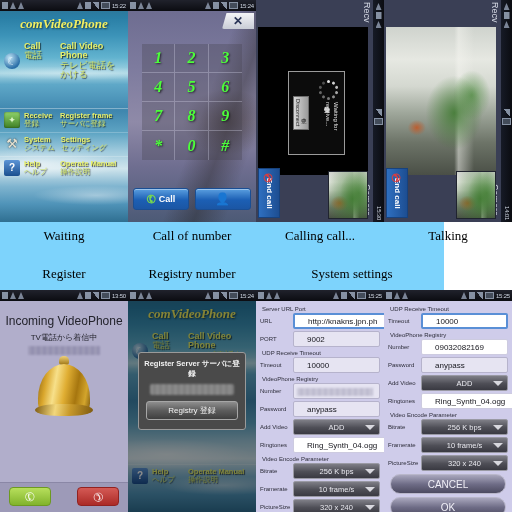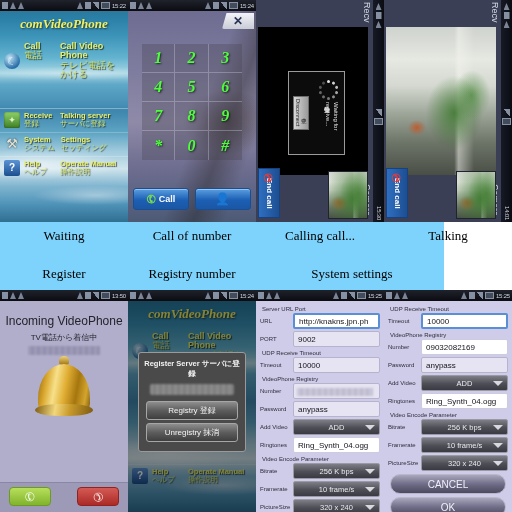--- a/index.html
+++ b/index.html
@@ -182,21 +182,21 @@
     background:linear-gradient(#8e8e8e,#5d5d5d 50%,#3f3f3f);
     border:1px solid #a6a6a6; display:flex; align-items:center; justify-content:center;
     color:#f4f4f4; font-size:8px; }
 
   
   .setbg { position:absolute; inset:0; background:#cfccea; padding:13px 4px 0 4px; }
   .seth { color:#2d2d3a; font-size:6px; margin:3px 0 1px 2px; }
   .setrow { display:flex; align-items:center; gap:3px; margin-bottom:2px; }
   .setlab { color:#2d2d3a; font-size:6px; width:30px; flex:0 0 30px; }
   .fld { flex:1; height:16px; background:#e6e4f2; border:1px solid #b6b3cc;
-    border-radius:2px; display:flex; align-items:center; padding:0 4px;
+    border-radius:2px; display:flex; align-items:center; padding:0 13px;
     color:#15151c; font-size:8px; }
   .fld.focus { background:#fff; border:2px solid #5a8fd6; }
   .fld.white { background:#fff; border-color:#cdcbe0; }
   .fld.blurred { color:transparent; position:relative; }
   .fld.blurred:after { content:""; position:absolute; left:3px; top:4px; right:6px; height:8px;
     background:repeating-linear-gradient(90deg,#c9c7d8 0 3px,#bdbbcf 3px 6px); filter:blur(.8px); }
   .sel { flex:1; height:16px; border-radius:2px; position:relative;
     background:linear-gradient(#7e7e86,#4e4e56 55%,#3a3a42);
     border:1px solid #9a9aa4; display:flex; align-items:center; justify-content:center;
     color:#e9e9ef; font-size:7.5px; }
@@ -250,21 +250,21 @@
       </div>
       <div style="height:26px"></div>
       <div class="mrow sep">
         <span class="micon ic-reg"></span>
         <div class="mcols">
           <div class="mtxt c1">
             <span class="men">Receive</span>
             <span class="mjp">登録</span>
           </div>
           <div class="mtxt">
-            <span class="men">Talking server</span>
+            <span class="men">Register frame</span>
             <span class="mjp">サーバに登録</span>
           </div>
         </div>
       </div>
       <div class="mrow">
         <span class="micon ic-sys"></span>
         <div class="mcols">
           <div class="mtxt c1">
             <span class="men">System</span>
             <span class="mjp">システム</span>
@@ -487,21 +487,20 @@
         <i class="sb-ic t1"></i>
         <i class="sb-ic bars"></i>
         <i class="sb-ic batt"></i>
         <span class="sb-time">15:24</span>
       </div>
     </div>
     <div class="regdlg">
       <div class="dtitle">Register Server  サーバに登録</div>
       <div class="dnum"></div>
       <div class="gbtn">Registry 登録</div>
-      <div class="gbtn">Unregistry 抹消</div>
     </div>
   </div>
 
   <div class="panel" style="left:256px;top:290px">
     <div class="setbg">
       <div class="seth">Server URL  Port</div>
       <div class="setrow">
         <span class="setlab">URL</span>
         <div class="fld focus">http://knakns.jpn.ph</div>
       </div>

